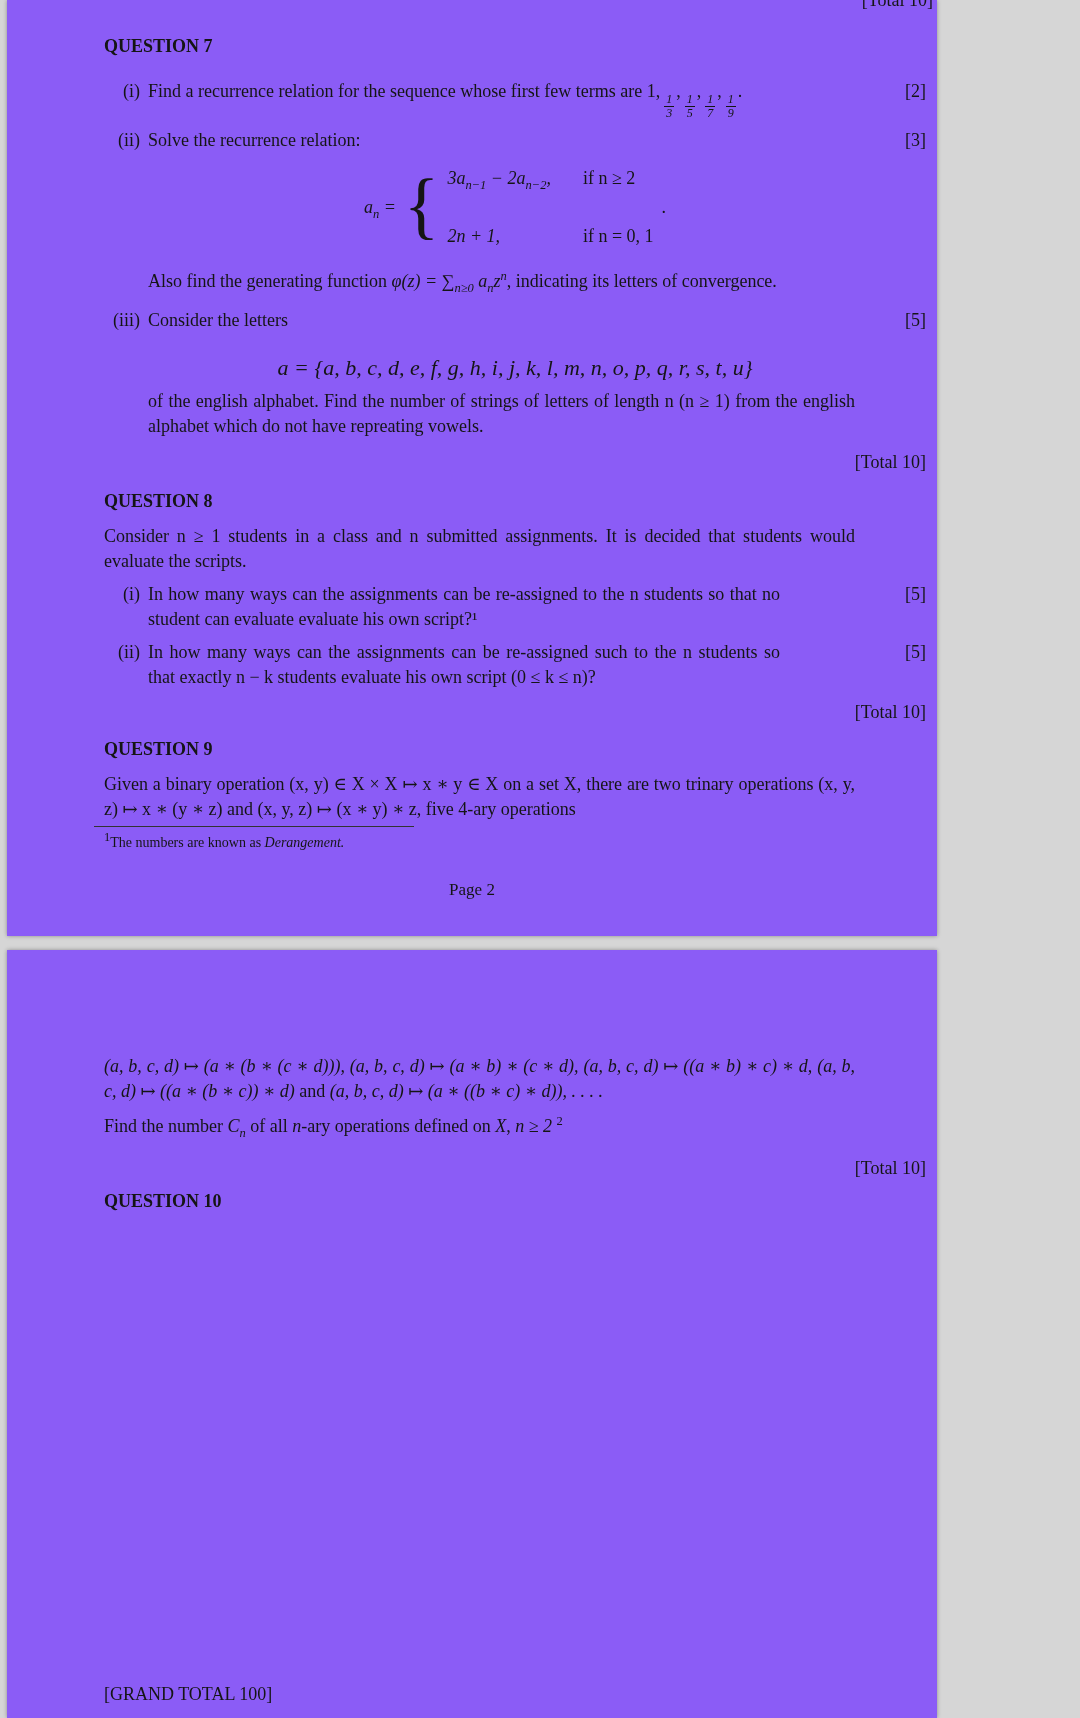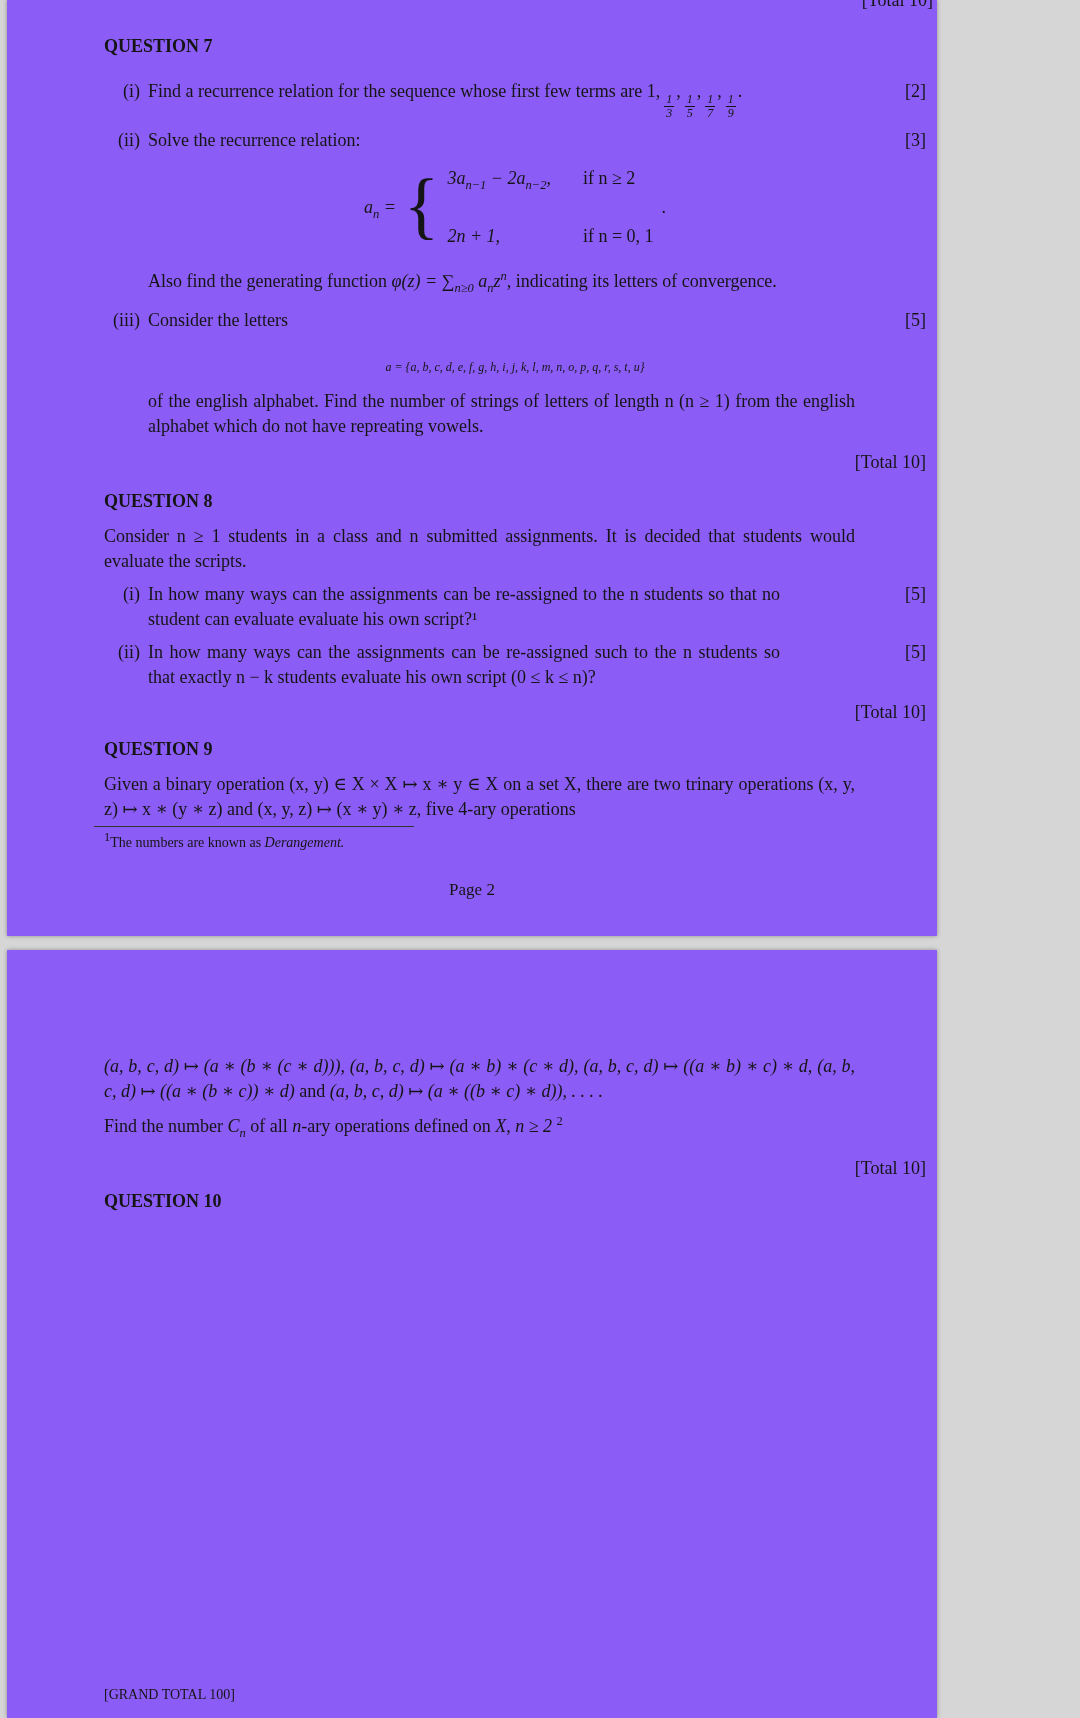--- a/index.html
+++ b/index.html
@@ -32,36 +32,36 @@
 
   .para { font-size:18px; line-height:25px; padding-right:71px; text-align:justify; }
   .indent { padding-left:44px; }
 
   .total-line { font-size:18px; line-height:25px; text-align:right; }
 
   .eq-cases { display:flex; align-items:center; justify-content:center; gap:8px; font-size:18px; }
   .brace { font-size:74px; line-height:55px; font-weight:400; transform:translateY(-2px); }
   .cases-rows { display:grid; grid-template-columns:auto auto; column-gap:34px; row-gap:3px; line-height:26px; text-align:left;gap:32px; }
   .cases-rows .cond { font-style:normal; }
-  .eq-center { text-align:center; font-size:12px; line-height:25px; font-style:italic; }
+  .eq-center { text-align:center; font-size:22px; line-height:25px; font-style:italic; }
 
   .mi { font-style:italic; }
   sub { font-size:12.5px; line-height:0; }
   sup { font-size:12.5px; line-height:0; }
 
   .frac { display:inline-flex; flex-direction:column; align-items:center; vertical-align:-6px; font-size:12px; line-height:1.05; margin:0 2px 0 4px; font-style:italic; }
   .frac .num { border-bottom:1px solid #151515; padding:0 2px; }
   .frac .den { padding:0 2px; }
 
   .footnote-rule { border-top:1.2px solid #333; width:320px; margin-left:-10px; }
   .footnote { font-size:14px; line-height:20px; margin-top:6px; }
 
   .pagenum { position:absolute; bottom:36px; left:0; width:930px; text-align:center; font-size:17px; }
 
-  .grand-total { position:absolute; top:732px; left:97px; font-size:14px; line-height:25px; }
+  .grand-total { position:absolute; top:732px; left:97px; font-size:18px; line-height:25px; }
 
   
   .m-i1  { margin-top:20px; }
   .m-i2  { margin-top:9px; }
   .m-eq  { margin-top:12px; }
   .m-gf  { margin-top:20px; }
   .m-i3  { margin-top:14px; }
   .m-set { margin-top:22px; }
   .m-b3  { margin-top:9px; }
   .m-t7  { margin-top:11px; }

